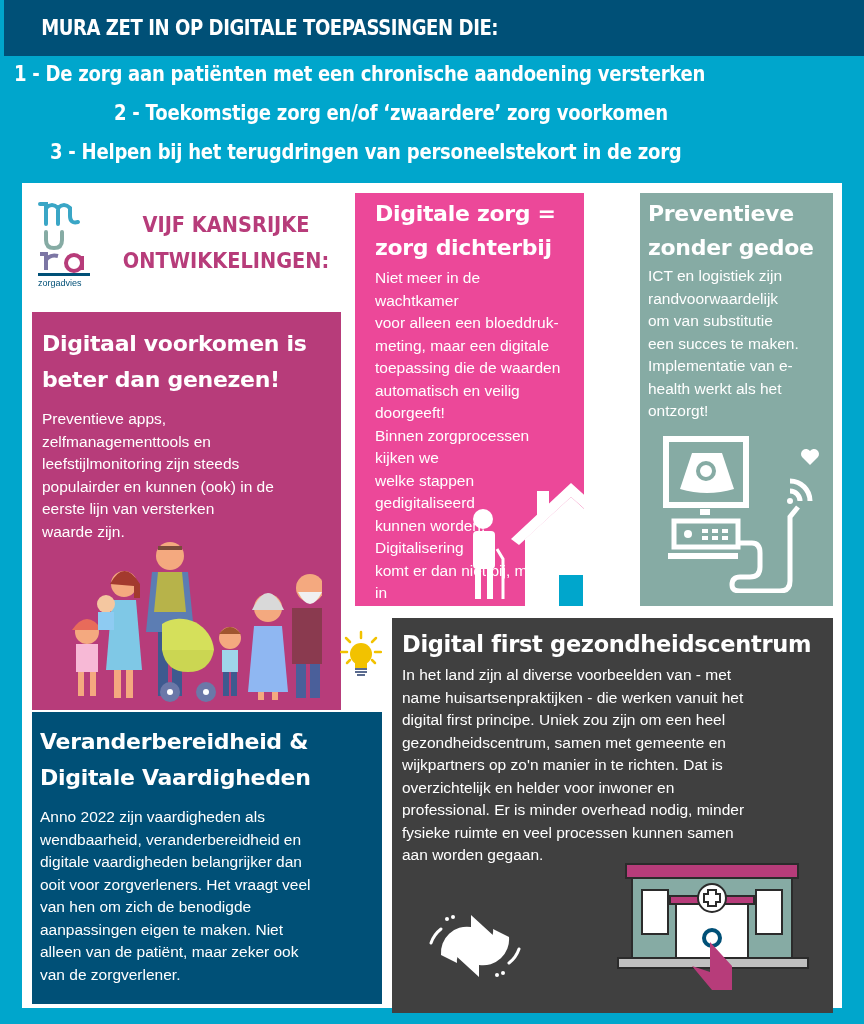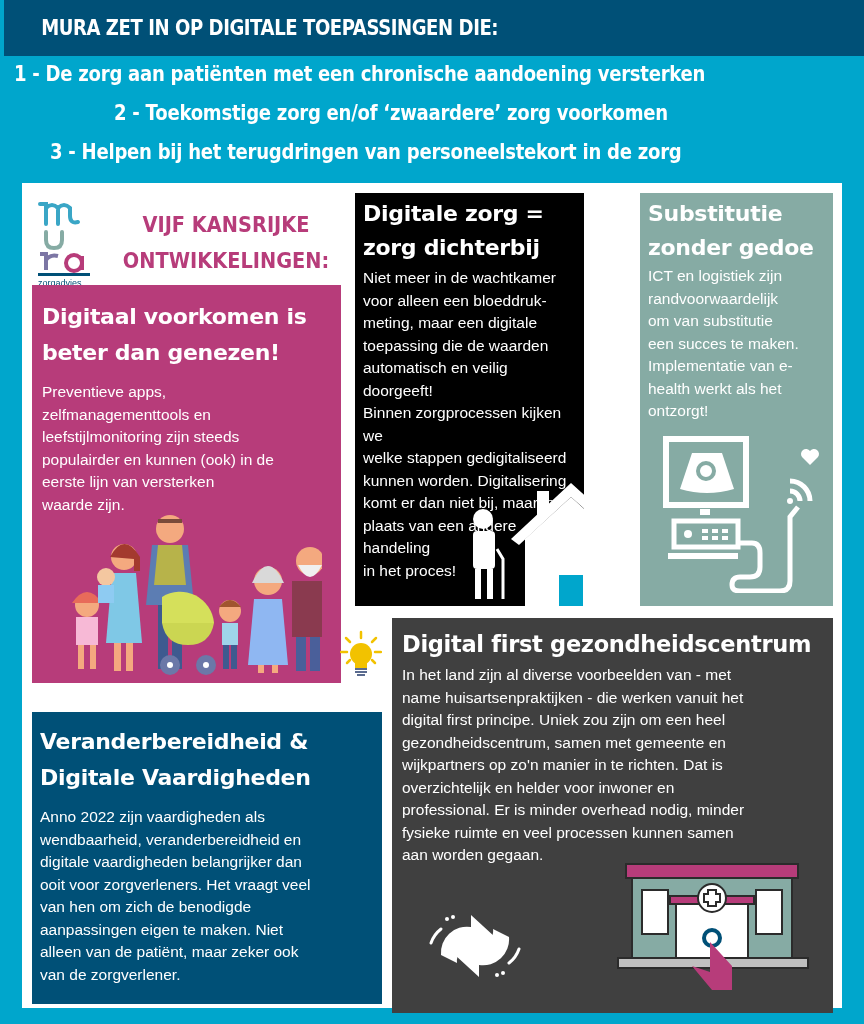--- a/index.html
+++ b/index.html
@@ -38,22 +38,22 @@
     }
     .logo {
       position: absolute; left: 36px; top: 198px; width: 62px; height: 90px;
     }
     .kans {
       position: absolute; left: 116px; top: 207px; color: #b73c7a;
       font-family: "DejaVu Sans", sans-serif; font-weight: bold; font-size: 22px;
       line-height: 36px; text-align: center; transform: scaleX(0.88);
       transform-origin: left top; width: 250px;
     }
-    .p-digitaal { left: 32px; top: 285px; width: 309px; height: 398px; background: #b73c7a; padding: 14px 10px; }
-    .p-dichter { left: 355px; top: 193px; width: 229px; height: 413px; background: #000000; padding: 4px 8px; }
+    .p-digitaal { left: 32px; top: 312px; width: 309px; height: 398px; background: #b73c7a; padding: 14px 10px; }
+    .p-dichter { left: 355px; top: 193px; width: 229px; height: 413px; background: #ec4899; padding: 4px 20px; }
     .p-subst { left: 640px; top: 193px; width: 193px; height: 413px; background: #86aba4; padding: 4px 8px; }
     .p-first { left: 392px; top: 618px; width: 441px; height: 395px; background: #404040; padding: 10px 10px; }
     .p-verander { left: 32px; top: 712px; width: 350px; height: 292px; background: #005077; padding: 12px 8px; }
     .p-first h2 { font-size: 22.5px; margin-bottom: 4px; }
     .p-verander h2 { font-size: 22px; line-height: 36px; margin-bottom: 10px; }
     .p-subst h2 { line-height: 34px; }
     .p-dichter h2 { line-height: 34px; margin-bottom: 2px; }
     .p-digitaal h2 { margin-bottom: 10px; line-height: 36px; }
     .bulb { position: absolute; left: 340px; top: 630px; width: 42px; height: 48px; }
     .icon-abs { position: absolute; }
@@ -165,21 +165,21 @@
       <rect x="24" y="90" width="6" height="30" fill="#fff"></rect>
     <path d="M34 70 l6 10 v40" stroke="#fff" stroke-width="3" fill="none"></path>
     <rect x="74" y="12" width="12" height="26" fill="#fff"></rect>
     <path d="M48 60 l60 -56 l62 56 l-8 6 l-54 -48 l-52 48 z" fill="#fff"></path>
     <path d="M62 60 l46 -42 l46 42 v70 h-92 z" fill="#fff"></path>
     <rect x="96" y="96" width="24" height="34" fill="#00a6cc"></rect>
   </svg>
 </div>
 
 <div class="panel p-subst">
-  <h2>Substitutie zonder gedoe</h2>
+  <h2>Preventieve zonder gedoe</h2>
   <p>ICT en logistiek zijn
 randvoorwaardelijk
 om van substitutie
 een succes te maken.
 Implementatie van e-
 health werkt als het
 ontzorgt!</p>
   <svg class="icon-abs" style="left:20px; top:240px;" width="170" height="160" viewBox="0 0 170 160">
     <rect x="6" y="6" width="80" height="66" fill="none" stroke="#fff" stroke-width="6"></rect>
     <path d="M20 56 l12 -36 h30 l12 36 q-27 8 -54 0z" fill="#fff"></path>

